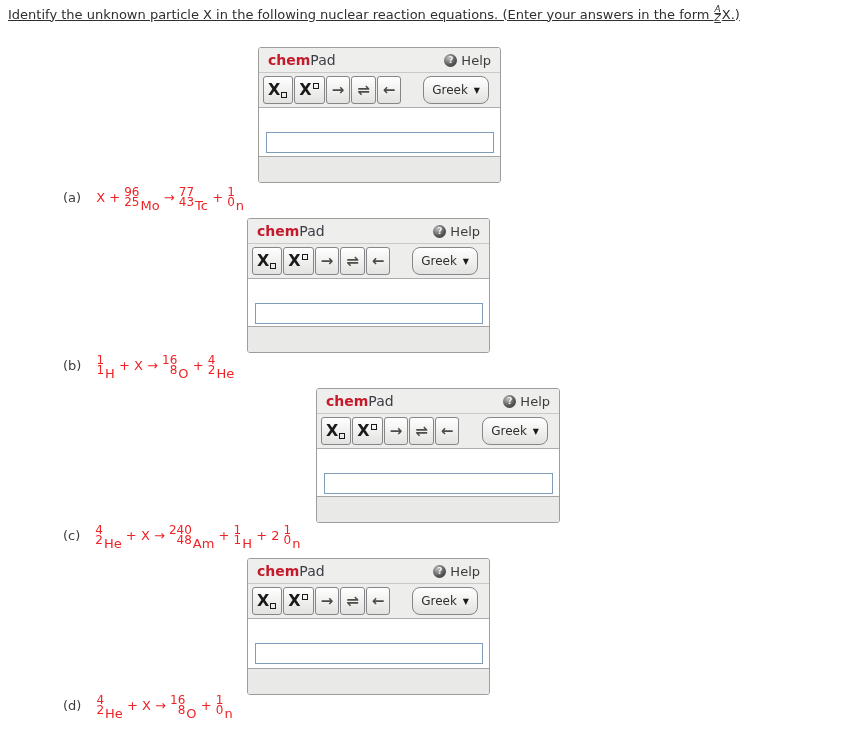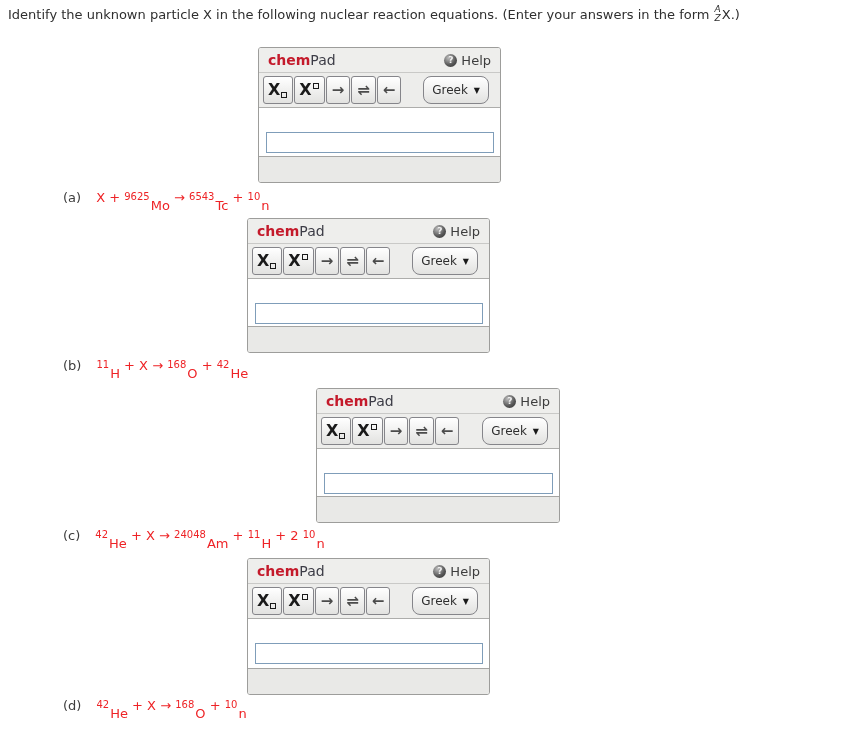--- a/index.html
+++ b/index.html
@@ -3,21 +3,21 @@
 <meta charset="utf-8">
 <style>
   * { margin:0; padding:0; box-sizing:border-box; }
   html,body { background:#ffffff; }
   body { font-family:"DejaVu Sans","Liberation Sans",sans-serif; }
   .page { position:relative; width:855px; height:740px; overflow:hidden; background:#ffffff; }
 
   
   .title { position:absolute; left:8px; top:5px; width:840px; font-size:13px; color:#2f2f2f;
            display:flex; align-items:center; }
-  .title span { white-space:pre; }
+  .title span { white-space:pre;text-decoration:underline; }
   .az { display:inline-flex; flex-direction:column; align-items:center; font-size:9px; line-height:9px;
         font-style:italic; margin:0 1px; color:#2f2f2f; }
 
   
   .chempad-slot { position:absolute; }
   .chempad { width:100%; height:100%; border:1px solid #9d9d9b; border-radius:3px; background:#ffffff;
              display:flex; flex-direction:column; overflow:hidden; }
   .cp-header { height:25px; flex:0 0 25px; background:#eeeeec; border-bottom:1px solid #c9c9c7;
                display:flex; align-items:center; justify-content:space-between; padding:0 9px; }
   .cp-brand { font-size:14px; }
@@ -51,21 +51,21 @@
               font-family:"DejaVu Sans","Liberation Sans",sans-serif; }
   .cp-footer { flex:0 0 26px; background:#e9e9e7; border-top:1px solid #a5a5a3; }
 
   
   .equation-row { position:absolute; left:63px; height:26px; display:flex; align-items:center;
                   font-size:13px; }
   .eq-label { color:#3d3d3d; margin-right:15px; }
   .equation { color:#ee2326; display:inline-flex; align-items:center; }
   .eq-text { white-space:pre; }
   .nuclide { display:inline-flex; align-items:center; }
-  .stack { display:inline-flex; flex-direction:row; align-items:flex-end; font-size:10px;
+  .stack { display:inline-flex; flex-direction:column; align-items:flex-end; font-size:12px;
            line-height:10px; margin-right:1px; }
   .sym { font-size:13px;margin-top:16px; }
 </style>
 </head>
 <body>
 
 <div class="page">
 
   <div class="title">
     <span>Identify the unknown particle X in the following nuclear reaction equations. (Enter your answers in the form </span>
@@ -240,21 +240,21 @@
         <span class="nuclide">
           <span class="stack">
             <span>96</span>
             <span>25</span>
           </span>
           <span class="sym">Mo</span>
         </span>
         <span class="eq-text"> → </span>
         <span class="nuclide">
           <span class="stack">
-            <span>65</span>
+            <span>77</span>
             <span>43</span>
           </span>
           <span class="sym">Tc</span>
         </span>
         <span class="eq-text"> + </span>
         <span class="nuclide">
           <span class="stack">
             <span>1</span>
             <span>0</span>
           </span>

